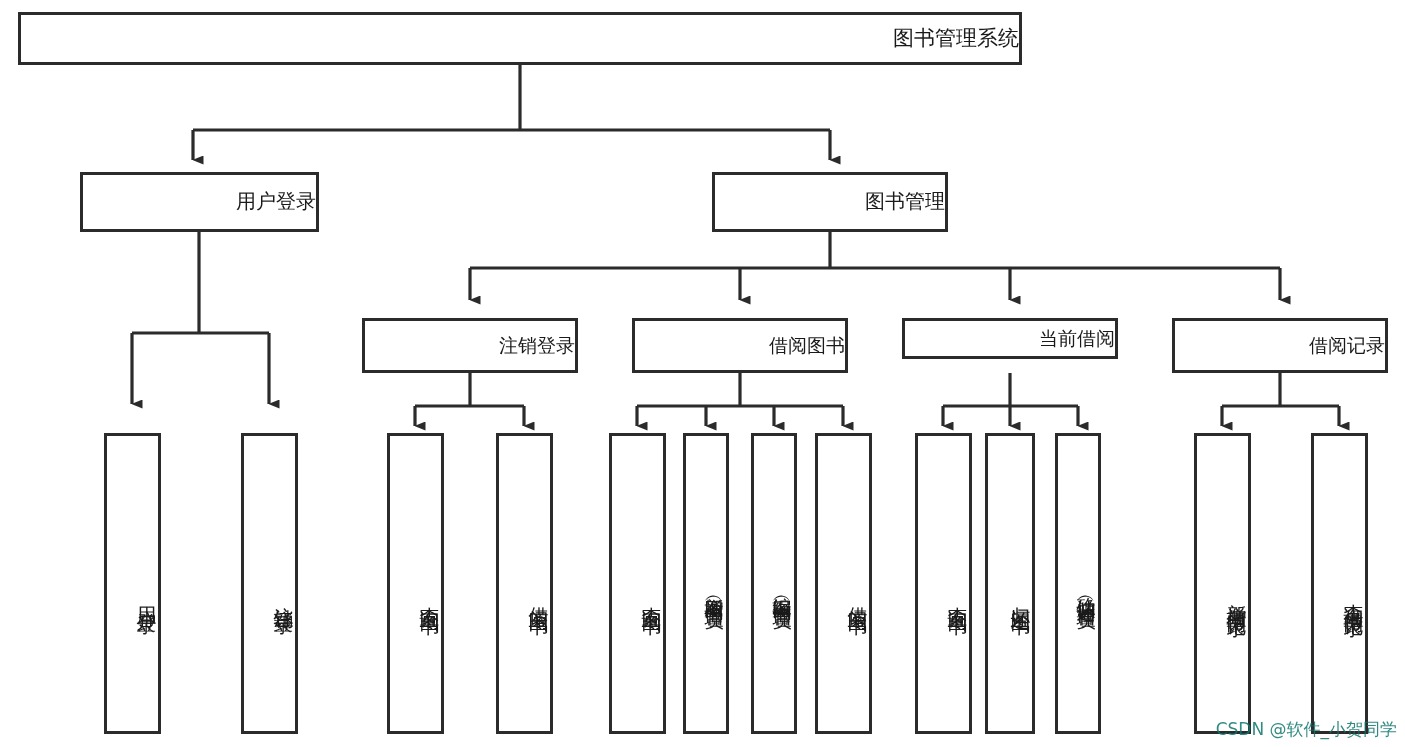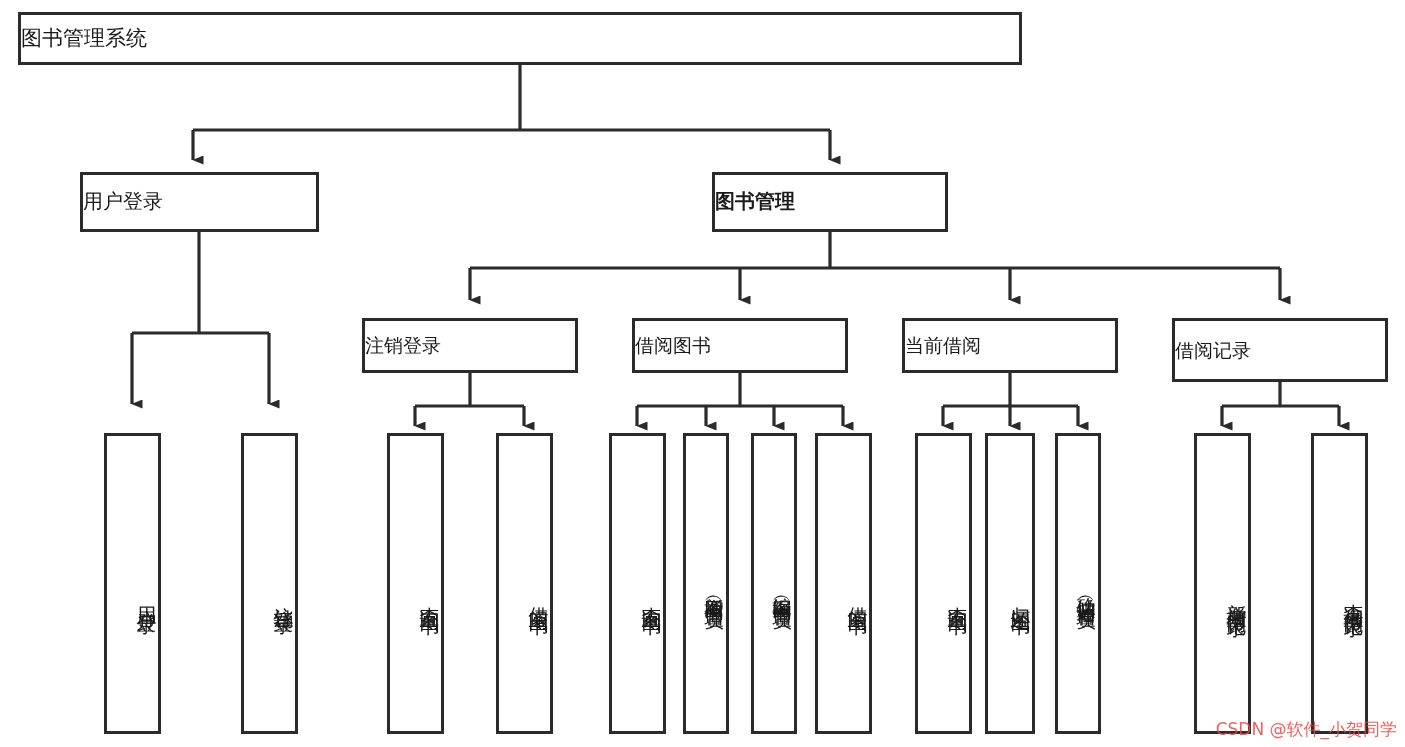--- a/index.html
+++ b/index.html
@@ -16,21 +16,21 @@
   #links{position:absolute;left:0;top:0;width:1405px;height:747px;}
 
   
   .node{
     position:absolute;
     box-sizing:border-box;
     background:#ffffff;
     border:3px solid #2b2b2b;
     display:flex;
     align-items:center;
-    justify-content:flex-start;
+    justify-content:flex-end;
     color:#1a1a1a;
     line-height:1.18;
   }
   .node.root{font-size:21px;}
   .node.lvl2{font-size:20px;}
   .node.lvl3{font-size:19px;}
   .node.leaf{
     writing-mode:vertical-rl;
     text-orientation:upright;
     align-items:flex-start;
@@ -40,21 +40,21 @@
     letter-spacing:3px;
   }
   .node.leaf.narrow{font-size:19px;letter-spacing:2px;padding-top:14px;}
   .node.leaf .txt{display:block;}
 
   
   #watermark{
     position:absolute;
     right:8px;bottom:6px;
     font-size:17px;
-    color:#ef4444;
+    color:#0f766e;
     white-space:nowrap;
     opacity:.85;
   }
 </style>
 </head>
 <body>
 
 <div id="canvas">
 
   <svg id="links" viewBox="0 0 1405 747" width="1405" height="747" xmlns="http://www.w3.org/2000/svg">
@@ -109,37 +109,37 @@
   </svg>
 
   <div class="node root" style="left:18px;top:12px;width:1004px;height:53px;">
     <span class="txt">图书管理系统</span>
   </div>
 
   <div class="node lvl2" style="left:80px;top:172px;width:239px;height:60px;">
     <span class="txt">用户登录</span>
   </div>
 
-  <div class="node lvl2" style="left:712px;top:172px;width:236px;height:60px;font-weight:bold;">
+  <div class="node lvl2" style="left:712px;top:172px;width:236px;height:60px;">
     <span class="txt">图书管理</span>
   </div>
 
   <div class="node lvl3" style="left:362px;top:318px;width:216px;height:55px;">
     <span class="txt">注销登录</span>
   </div>
 
   <div class="node lvl3" style="left:632px;top:318px;width:216px;height:55px;">
     <span class="txt">借阅图书</span>
   </div>
 
-  <div class="node lvl3" style="left:902px;top:318px;width:216px;height:55px;">
+  <div class="node lvl3" style="left:902px;top:318px;width:216px;height:41px;">
     <span class="txt">当前借阅</span>
   </div>
 
-  <div class="node lvl3" style="left:1172px;top:318px;width:216px;height:64px;">
+  <div class="node lvl3" style="left:1172px;top:318px;width:216px;height:55px;">
     <span class="txt">借阅记录</span>
   </div>
 
   <div class="node leaf" style="left:104px;top:433px;width:57px;height:301px;">
     <span class="txt">用户登录</span>
   </div>
   <div class="node leaf" style="left:241px;top:433px;width:57px;height:301px;">
     <span class="txt">注销登录</span>
   </div>
 

